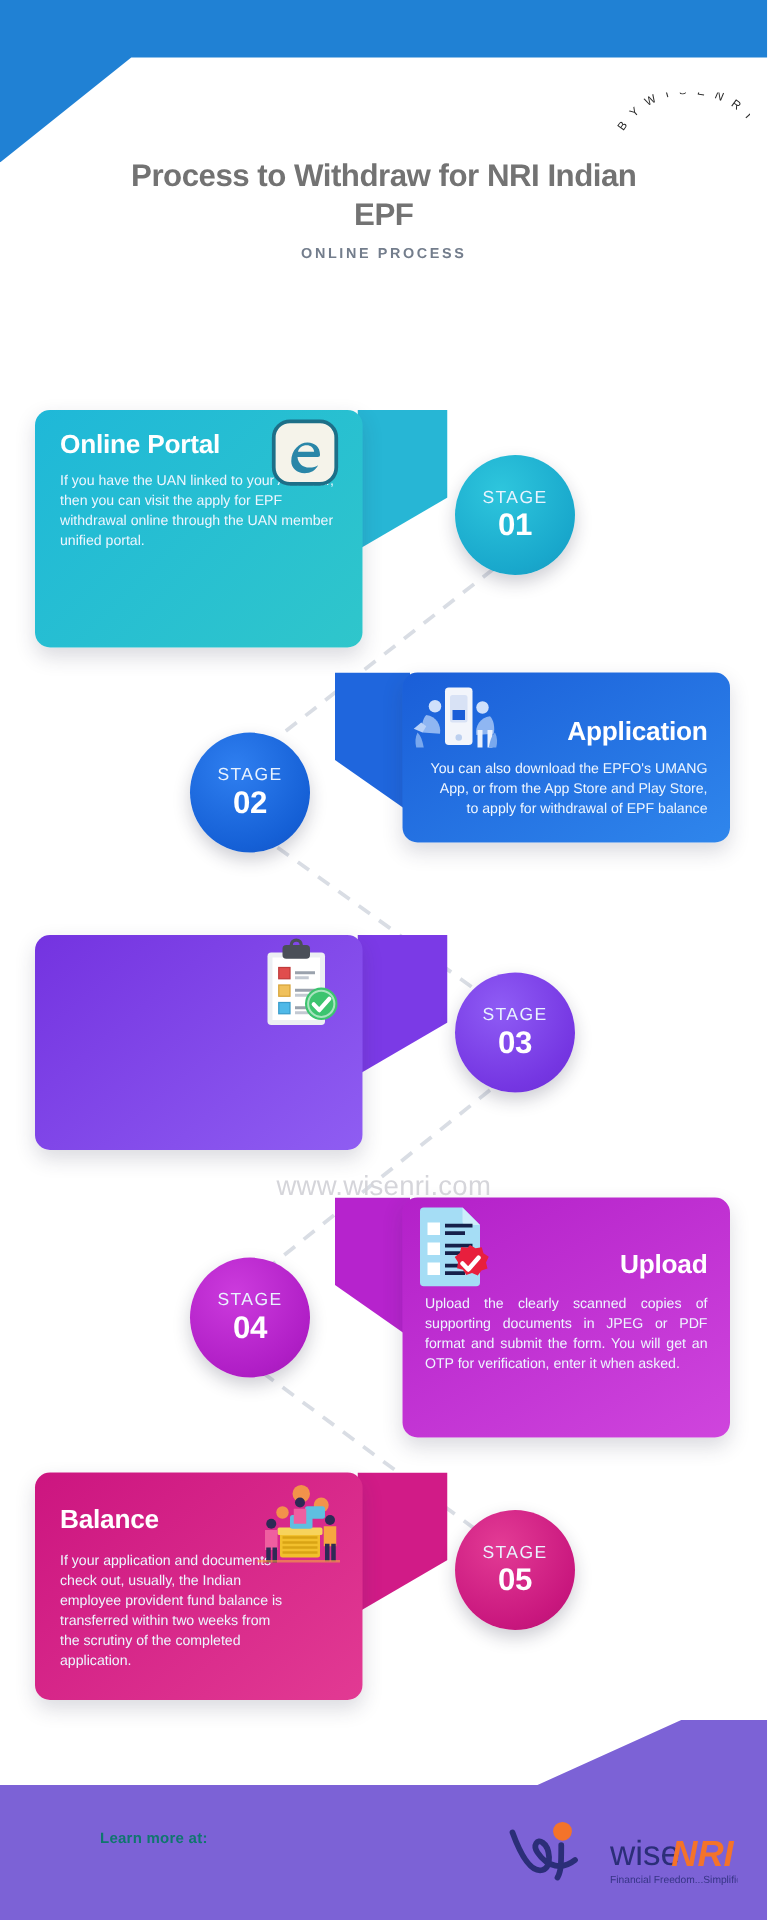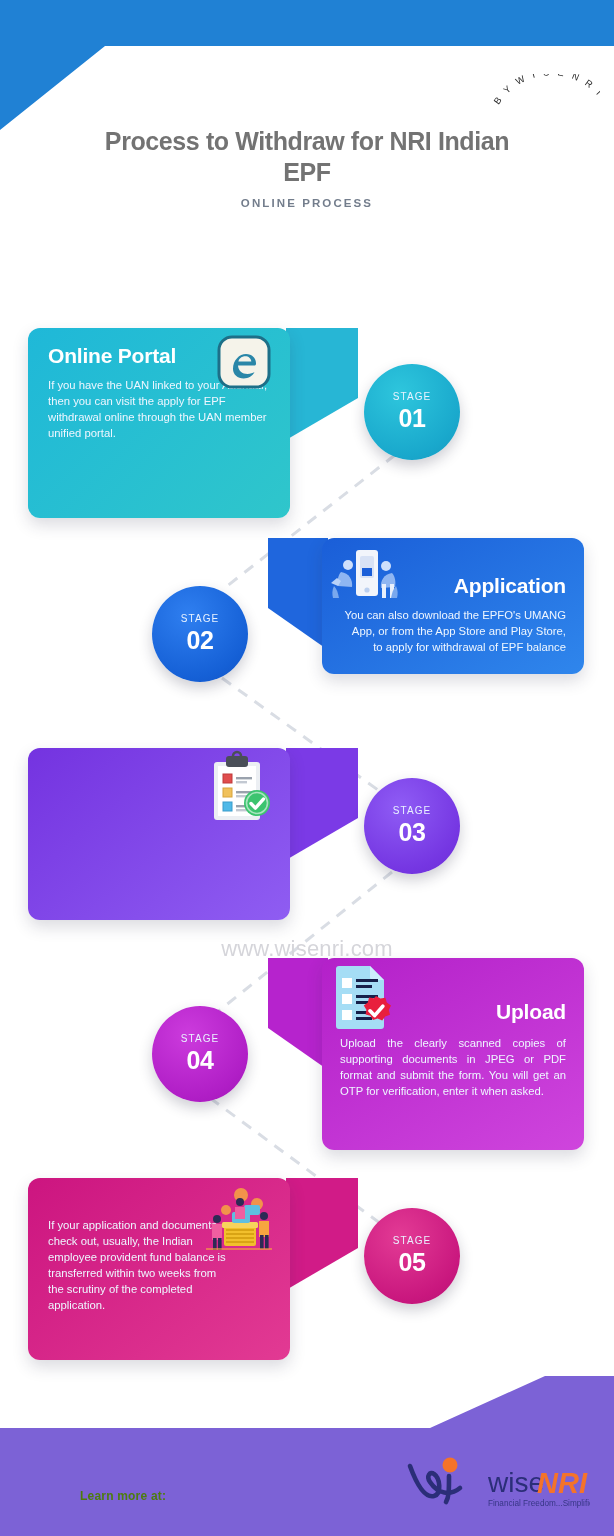--- a/index.html
+++ b/index.html
@@ -91,38 +91,38 @@
 
   
   .stage-circle {
     position: absolute;
     width: 96px; height: 96px; border-radius: 50%;
     display: flex; flex-direction: column;
     align-items: center; justify-content: center;
     box-shadow: 0 6px 14px rgba(30,30,60,0.22);
   }
   .stage-label {
-    font-size: 10px; color: #e9f3ff; letter-spacing: 1.1px;
+    font-size: 14px; color: #e9f3ff; letter-spacing: 1.1px;
     font-weight: 500; line-height: 1;
   }
   .stage-num {
     font-size: 25px; font-weight: bold; color: #ffffff;
     line-height: 1.05; margin-top: 3px; letter-spacing: -0.3px;
   }
 
   
   .footer {
     position: absolute; left: 0; bottom: 0;
     width: 614px; height: 160px;
     background: #7c62d6;
     clip-path: polygon(0 52px, 430px 52px, 545px 0, 614px 0, 614px 160px, 0 160px);
   }
   .footer-text {
-    position: absolute; left: 80px; bottom: 33px;
-    font-size: 12px; font-weight: bold; color: #4d7c0f; letter-spacing: 0.2px;
+    position: absolute; left: 80px; bottom: 59px;
+    font-size: 12px; font-weight: bold; color: #0f766e; letter-spacing: 0.2px;
   }
   .logo { position: absolute; right: 24px; bottom: 22px; width: 186px; height: 62px; }
   .logo svg { width: 186px; height: 62px; }
 </style>
 </head>
 <body>
 
 <div id="page">
 
   <div class="top-banner"></div>
@@ -312,20 +312,21 @@
             <rect x="18" y="58" width="3.6" height="12" fill="#2d2a55"></rect>
             <circle cx="64" cy="36" r="4" fill="#2d2a55"></circle>
             <path d="M59 41h10v16H59z" fill="#f7a640"></path>
             <rect x="60" y="55" width="3.6" height="14" fill="#2d2a55"></rect>
             <rect x="65" y="55" width="3.6" height="14" fill="#2d2a55"></rect>
             <circle cx="40" cy="22" r="4" fill="#2d2a55"></circle>
             <path d="M35 27h10v12H35z" fill="#ef5fa0"></path>
             <rect x="6" y="68" width="66" height="2" fill="#f7a640" opacity="0.6"></rect>
           </svg>
         </div>
+        <div class="card-title" style="padding-right:86px;">Balance</div>
         <div class="card-body" style="padding-right:44px; margin-top:13px;">If your application and documents check out, usually, the Indian employee provident fund balance is transferred within two weeks from the scrutiny of the completed application.</div>
       </div>
     </div>
   </div>
   <div class="stage-circle" style="left:364px; top:1208px; background:radial-gradient(circle at 38% 30%, #e33b95 0%, #c9177e 70%, #b41171 100%);">
     <div class="stage-label">STAGE</div>
     <div class="stage-num">05</div>
   </div>
 
   <div class="watermark">www.wisenri.com</div>

